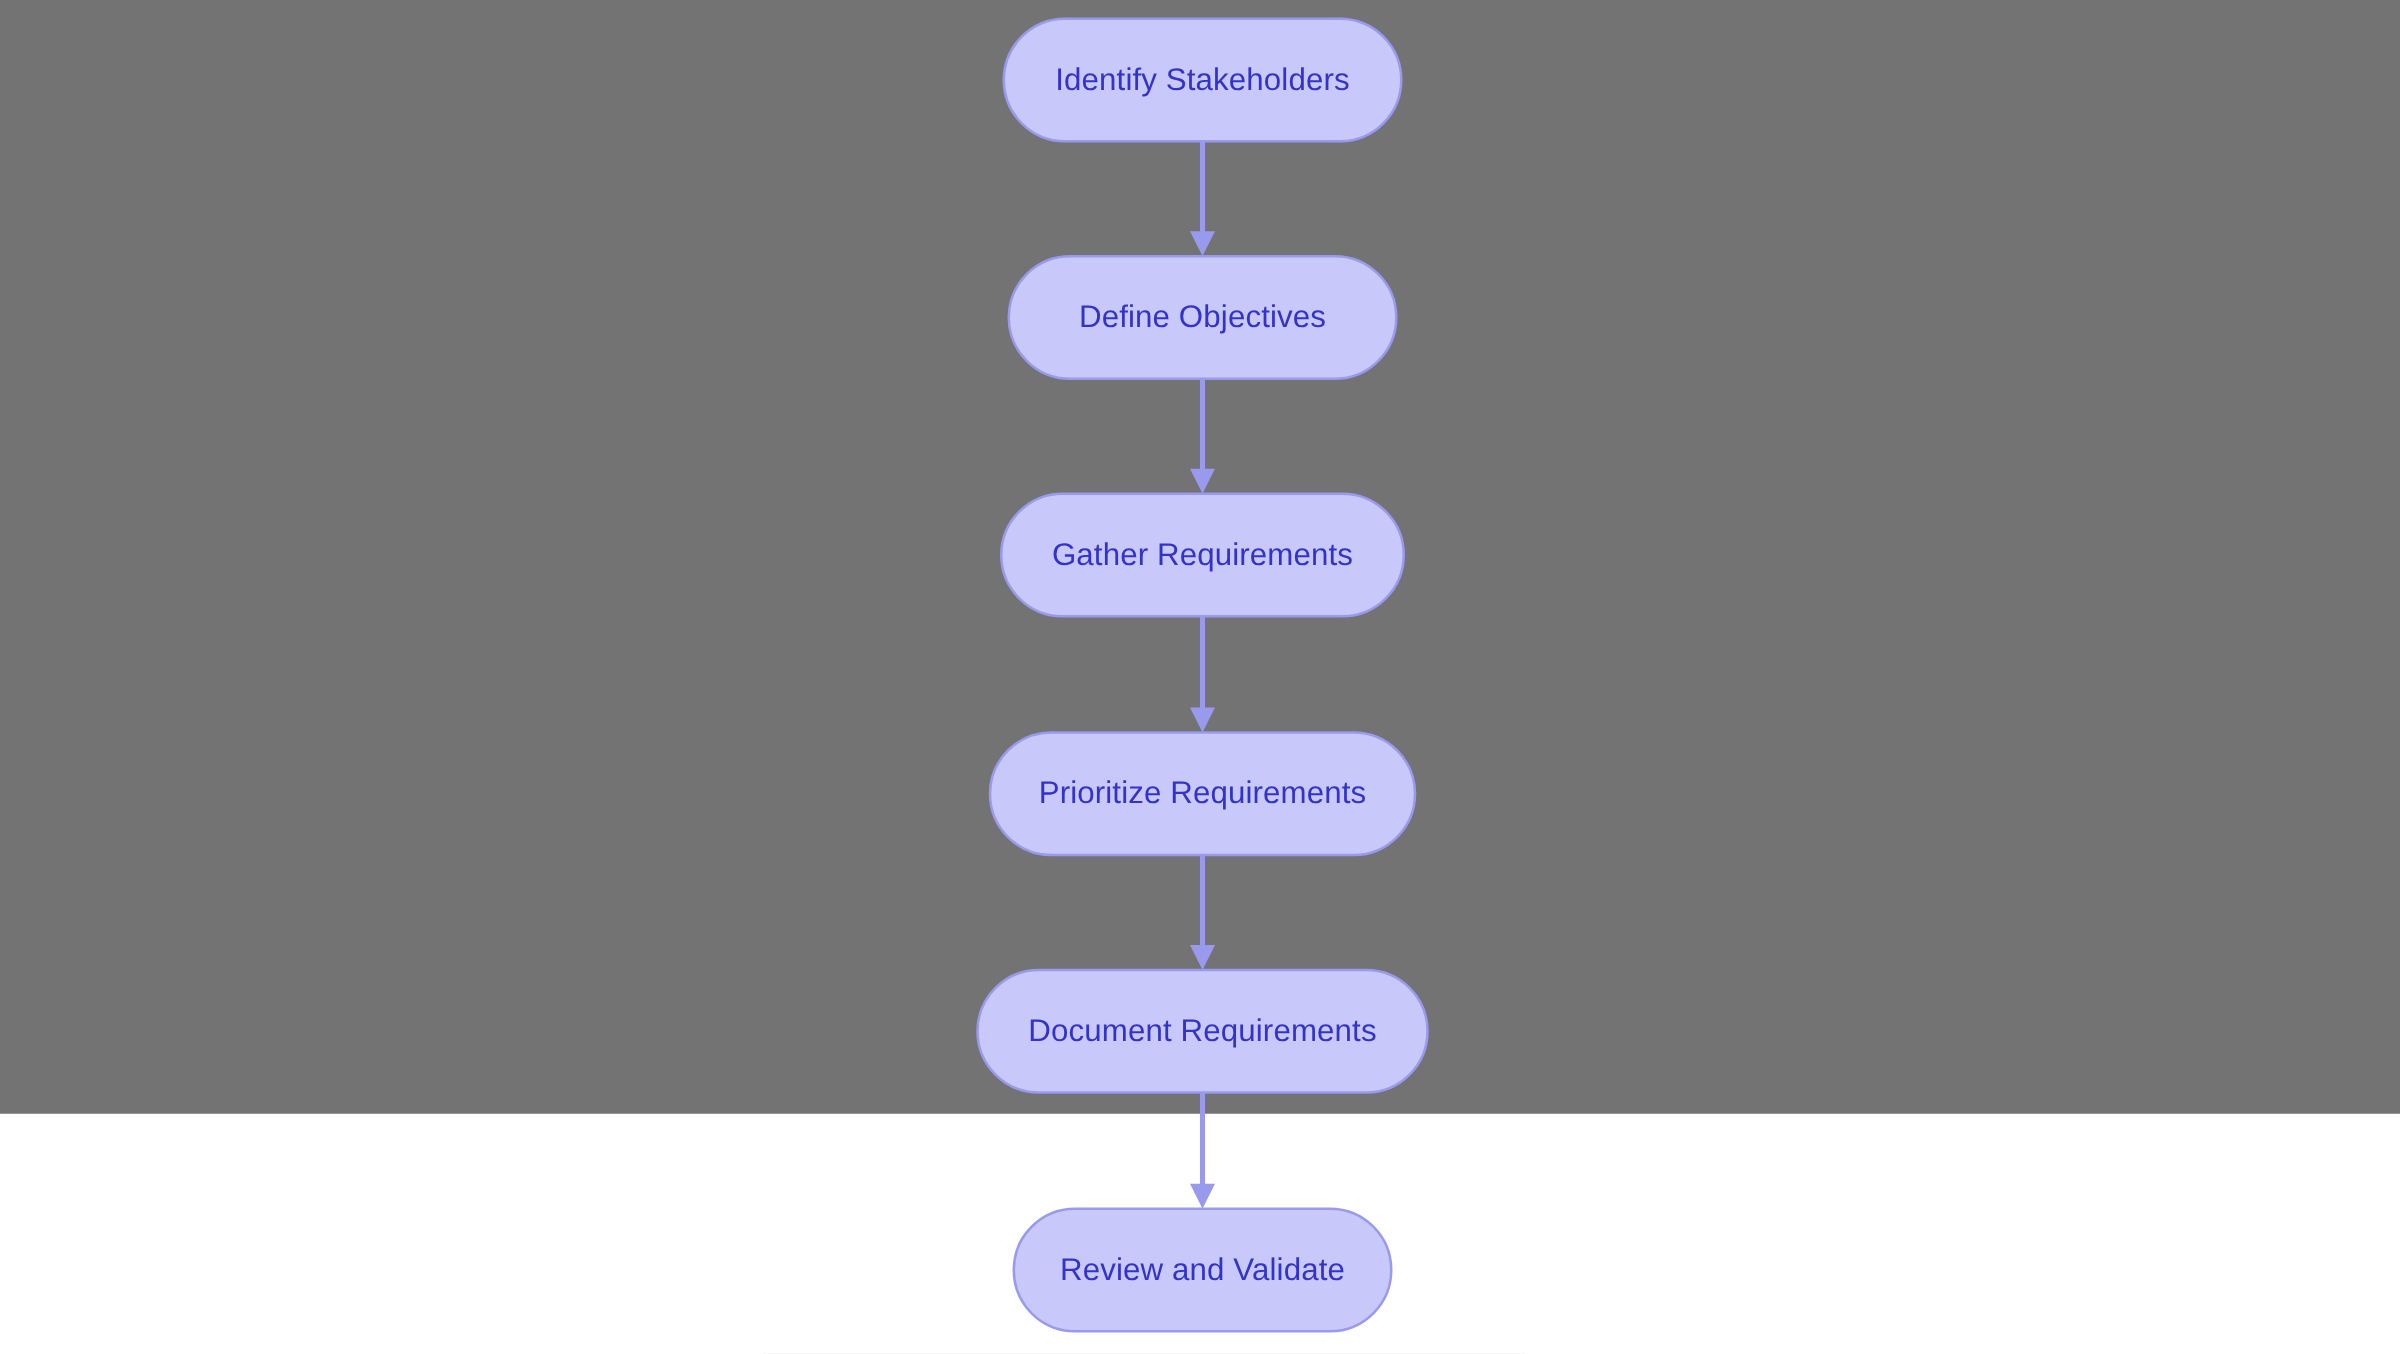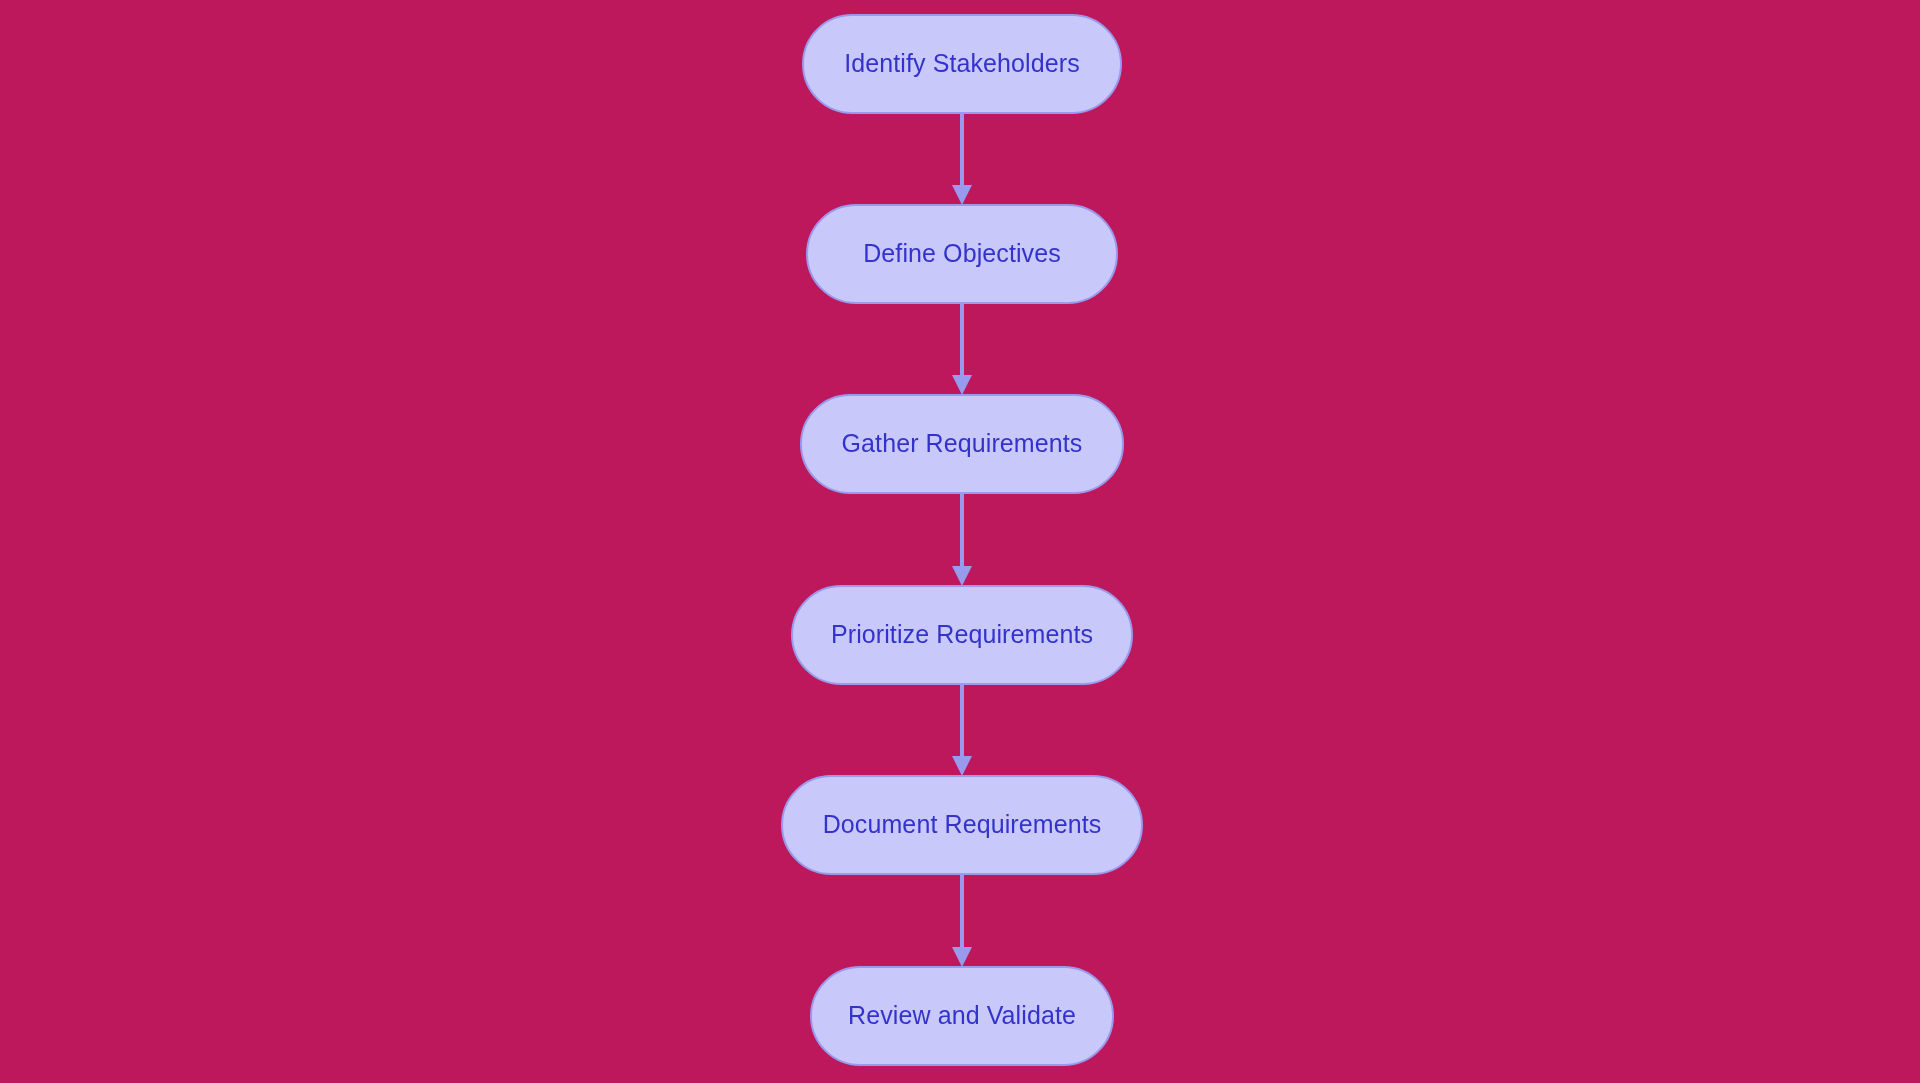--- a/index.html
+++ b/index.html
@@ -10,22 +10,22 @@
   body {
     width: 1920px;
     height: 1083px;
     overflow: hidden;
     font-family: "Liberation Sans", sans-serif;
   }
 
   #flowchart-root {
     position: relative;
     width: 1920px;
-    height: 1083px;
-    background: #be185d;
+    height: 891px;
+    background: #737373;
   }
 
   #flow-svg {
     position: absolute;
     left: 0;
     top: 0;
     width: 1920px;
     height: 1083px;
     display: block;
   }

